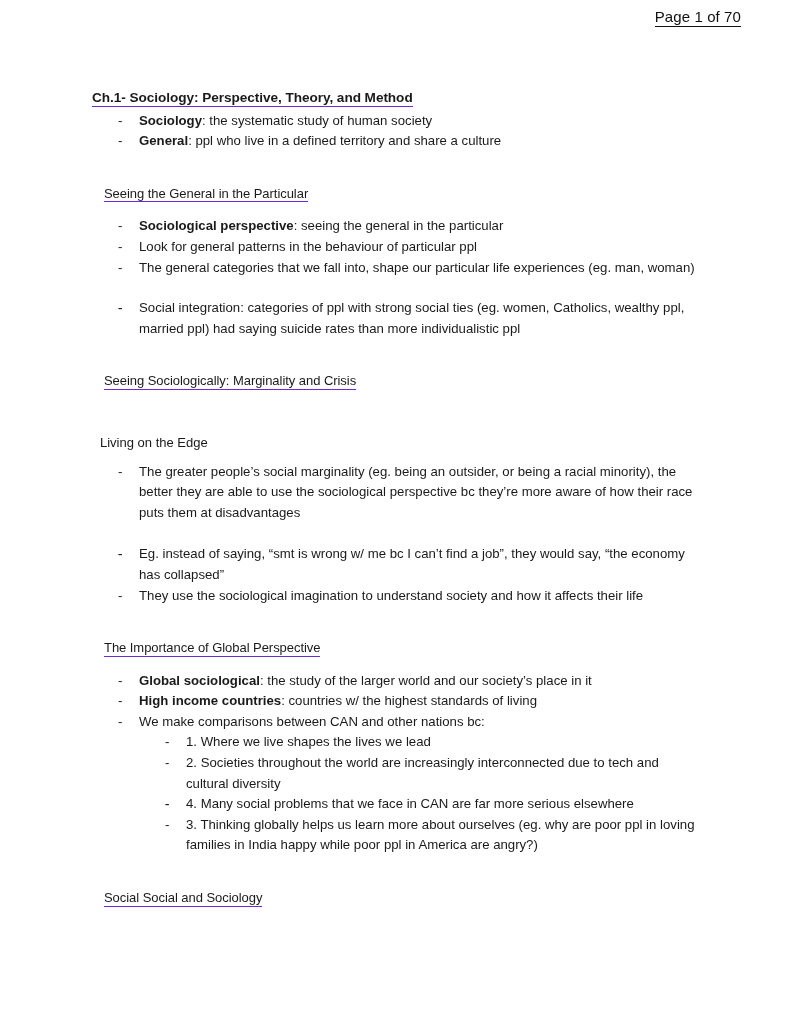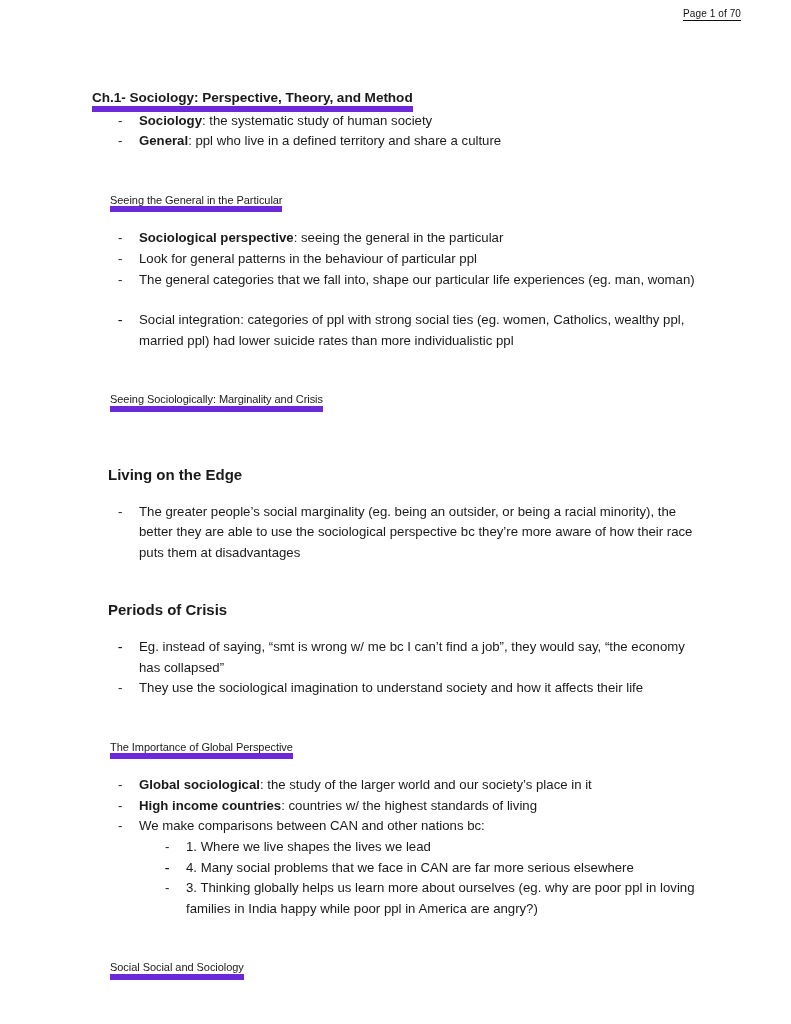--- a/index.html
+++ b/index.html
@@ -21,21 +21,21 @@
     position: absolute;
     inset: 0;
     background: #fff;
   }
 
   
   .page-header {
     position: absolute;
     top: 8px;
     right: 50px;
-    font-size: 10px;
+    font-size: 15px;
     letter-spacing: 0.1px;
     color: #111;
   }
   .page-header .hdr-text {
     border-bottom: 1px solid #111;
     padding-bottom: 1px;
     display: inline-block;
   }
 
   
@@ -50,34 +50,34 @@
 
   
   .doc-title {
     font-weight: bold;
     font-size: 13.6px;
     margin: 0 0 2px 0;
     letter-spacing: -0.05px;
   }
   .doc-title .u,
   .sec-heading .u {
-    border-bottom: 6px solid #6d28d9;
+    border-bottom: 1px solid #6d28d9;
     display: inline;
     padding-bottom: 0.5px;
   }
   .sec-heading {
     font-weight: normal;
-    font-size: 11px;
-    margin: 18px;
+    font-size: 13px;
+    margin: 12px;
     letter-spacing: -0.05px;
   }
   .sub-heading {
-    font-weight: bold;
-    font-size: 15px;
-    margin: 16px;
+    font-weight: normal;
+    font-size: 13px;
+    margin: 8px;
   }
   .gap-md { height: 20px; }
   .gap-lg { height: 21px; }
 
   
   ul.bullets {
     list-style: none;
     margin: 0;
     padding: 0;
   }
@@ -148,41 +148,40 @@
     </ul>
 
     <div class="gap-md"></div>
 
     <ul class="bullets">
       <li>
         <span class="marker">-</span>
       </li>
       <li>
         <span class="marker">-</span>
-        <span class="li-text">Social integration: categories of ppl with strong social ties (eg. women, Catholics, wealthy ppl, married ppl) had lower suicide rates than more individualistic ppl</span>
+        <span class="li-text">Social integration: categories of ppl with strong social ties (eg. women, Catholics, wealthy ppl, married ppl) had saying suicide rates than more individualistic ppl</span>
       </li>
     </ul>
 
     <div class="gap-md"></div>
 
     <p class="sec-heading"><span class="u">Seeing Sociologically: Marginality and Crisis</span></p>
 
     <div class="gap-lg"></div>
 
     <p class="sub-heading">Living on the Edge</p>
     <ul class="bullets">
       <li>
         <span class="marker">-</span>
         <span class="li-text">The greater people’s social marginality (eg. being an outsider, or being a racial minority), the better they are able to use the sociological perspective bc they’re more aware of how their race puts them at disadvantages</span>
       </li>
     </ul>
 
     <div class="gap-lg"></div>
 
-    <p class="sub-heading">Periods of Crisis</p>
     <ul class="bullets">
       <li>
         <span class="marker">-</span>
       </li>
       <li>
         <span class="marker">-</span>
         <span class="li-text">Eg. instead of saying, “smt is wrong w/ me bc I can’t find a job”, they would say, “the economy has collapsed”</span>
       </li>
       <li>
         <span class="marker">-</span>
@@ -207,20 +206,21 @@
         <span class="li-text">We make comparisons between CAN and other nations bc:</span>
       </li>
     </ul>
     <ul class="bullets nested">
       <li>
         <span class="marker">-</span>
         <span class="li-text">1. Where we live shapes the lives we lead</span>
       </li>
       <li>
         <span class="marker">-</span>
+        <span class="li-text">2. Societies throughout the world are increasingly interconnected due to tech and cultural diversity</span>
       </li>
       <li>
         <span class="marker">-</span>
       </li>
       <li>
         <span class="marker">-</span>
         <span class="li-text">4. Many social problems that we face in CAN are far more serious elsewhere</span>
       </li>
       <li>
         <span class="marker">-</span>

